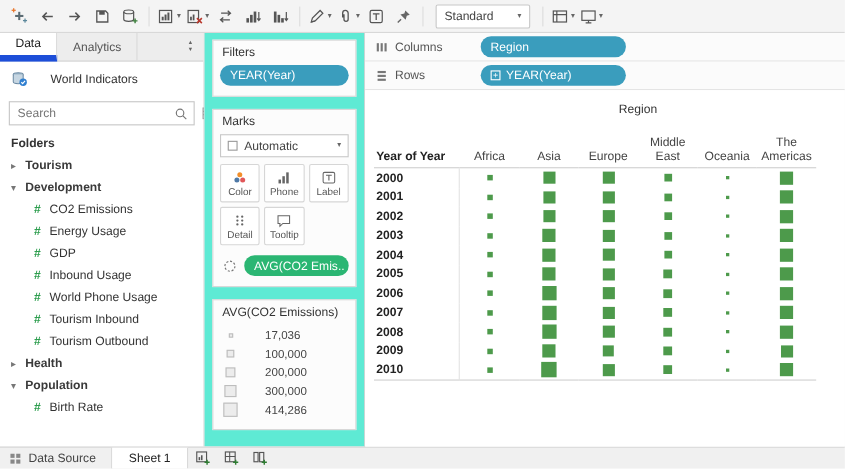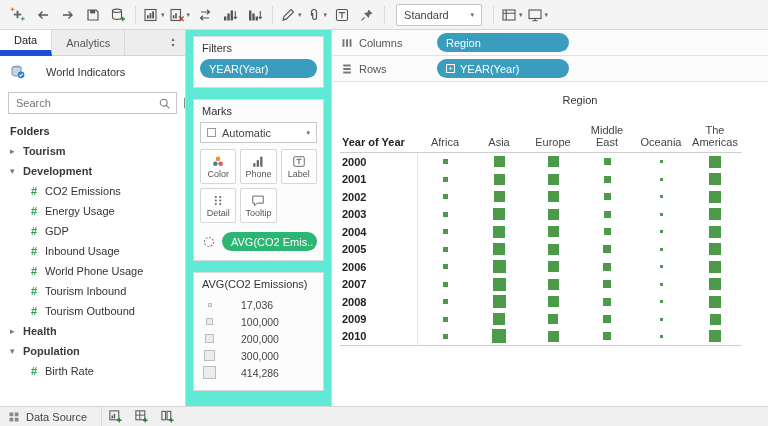--- a/index.html
+++ b/index.html
@@ -676,20 +676,23 @@
       <svg width="12" height="12" viewBox="0 0 16 16">
           <g fill="#888">
             <rect x="2" y="2" width="5" height="5"></rect>
             <rect x="9" y="2" width="5" height="5"></rect>
             <rect x="2" y="9" width="5" height="5"></rect>
             <rect x="9" y="9" width="5" height="5"></rect>
           </g>
         </svg>
       <span>Data Source</span>
     </div>
+    <div class="sheet-tab">
+      <span>Sheet 1</span>
+    </div>
     <div class="sbtn">
       <svg width="15" height="15" viewBox="0 0 16 16">
           <rect x="2" y="2" width="9.5" height="9.5" fill="none" stroke="#555" stroke-width="1.1"></rect>
           <rect x="3.8" y="7" width="1.5" height="3" fill="#555"></rect>
           <rect x="6.1" y="5.2" width="1.5" height="4.8" fill="#555"></rect>
           <path d="M12 9.5 v5 M9.5 12 h5" stroke="#2e7d32" stroke-width="1.4"></path>
         </svg>
     </div>
     <div class="sbtn">
       <svg width="15" height="15" viewBox="0 0 16 16">

